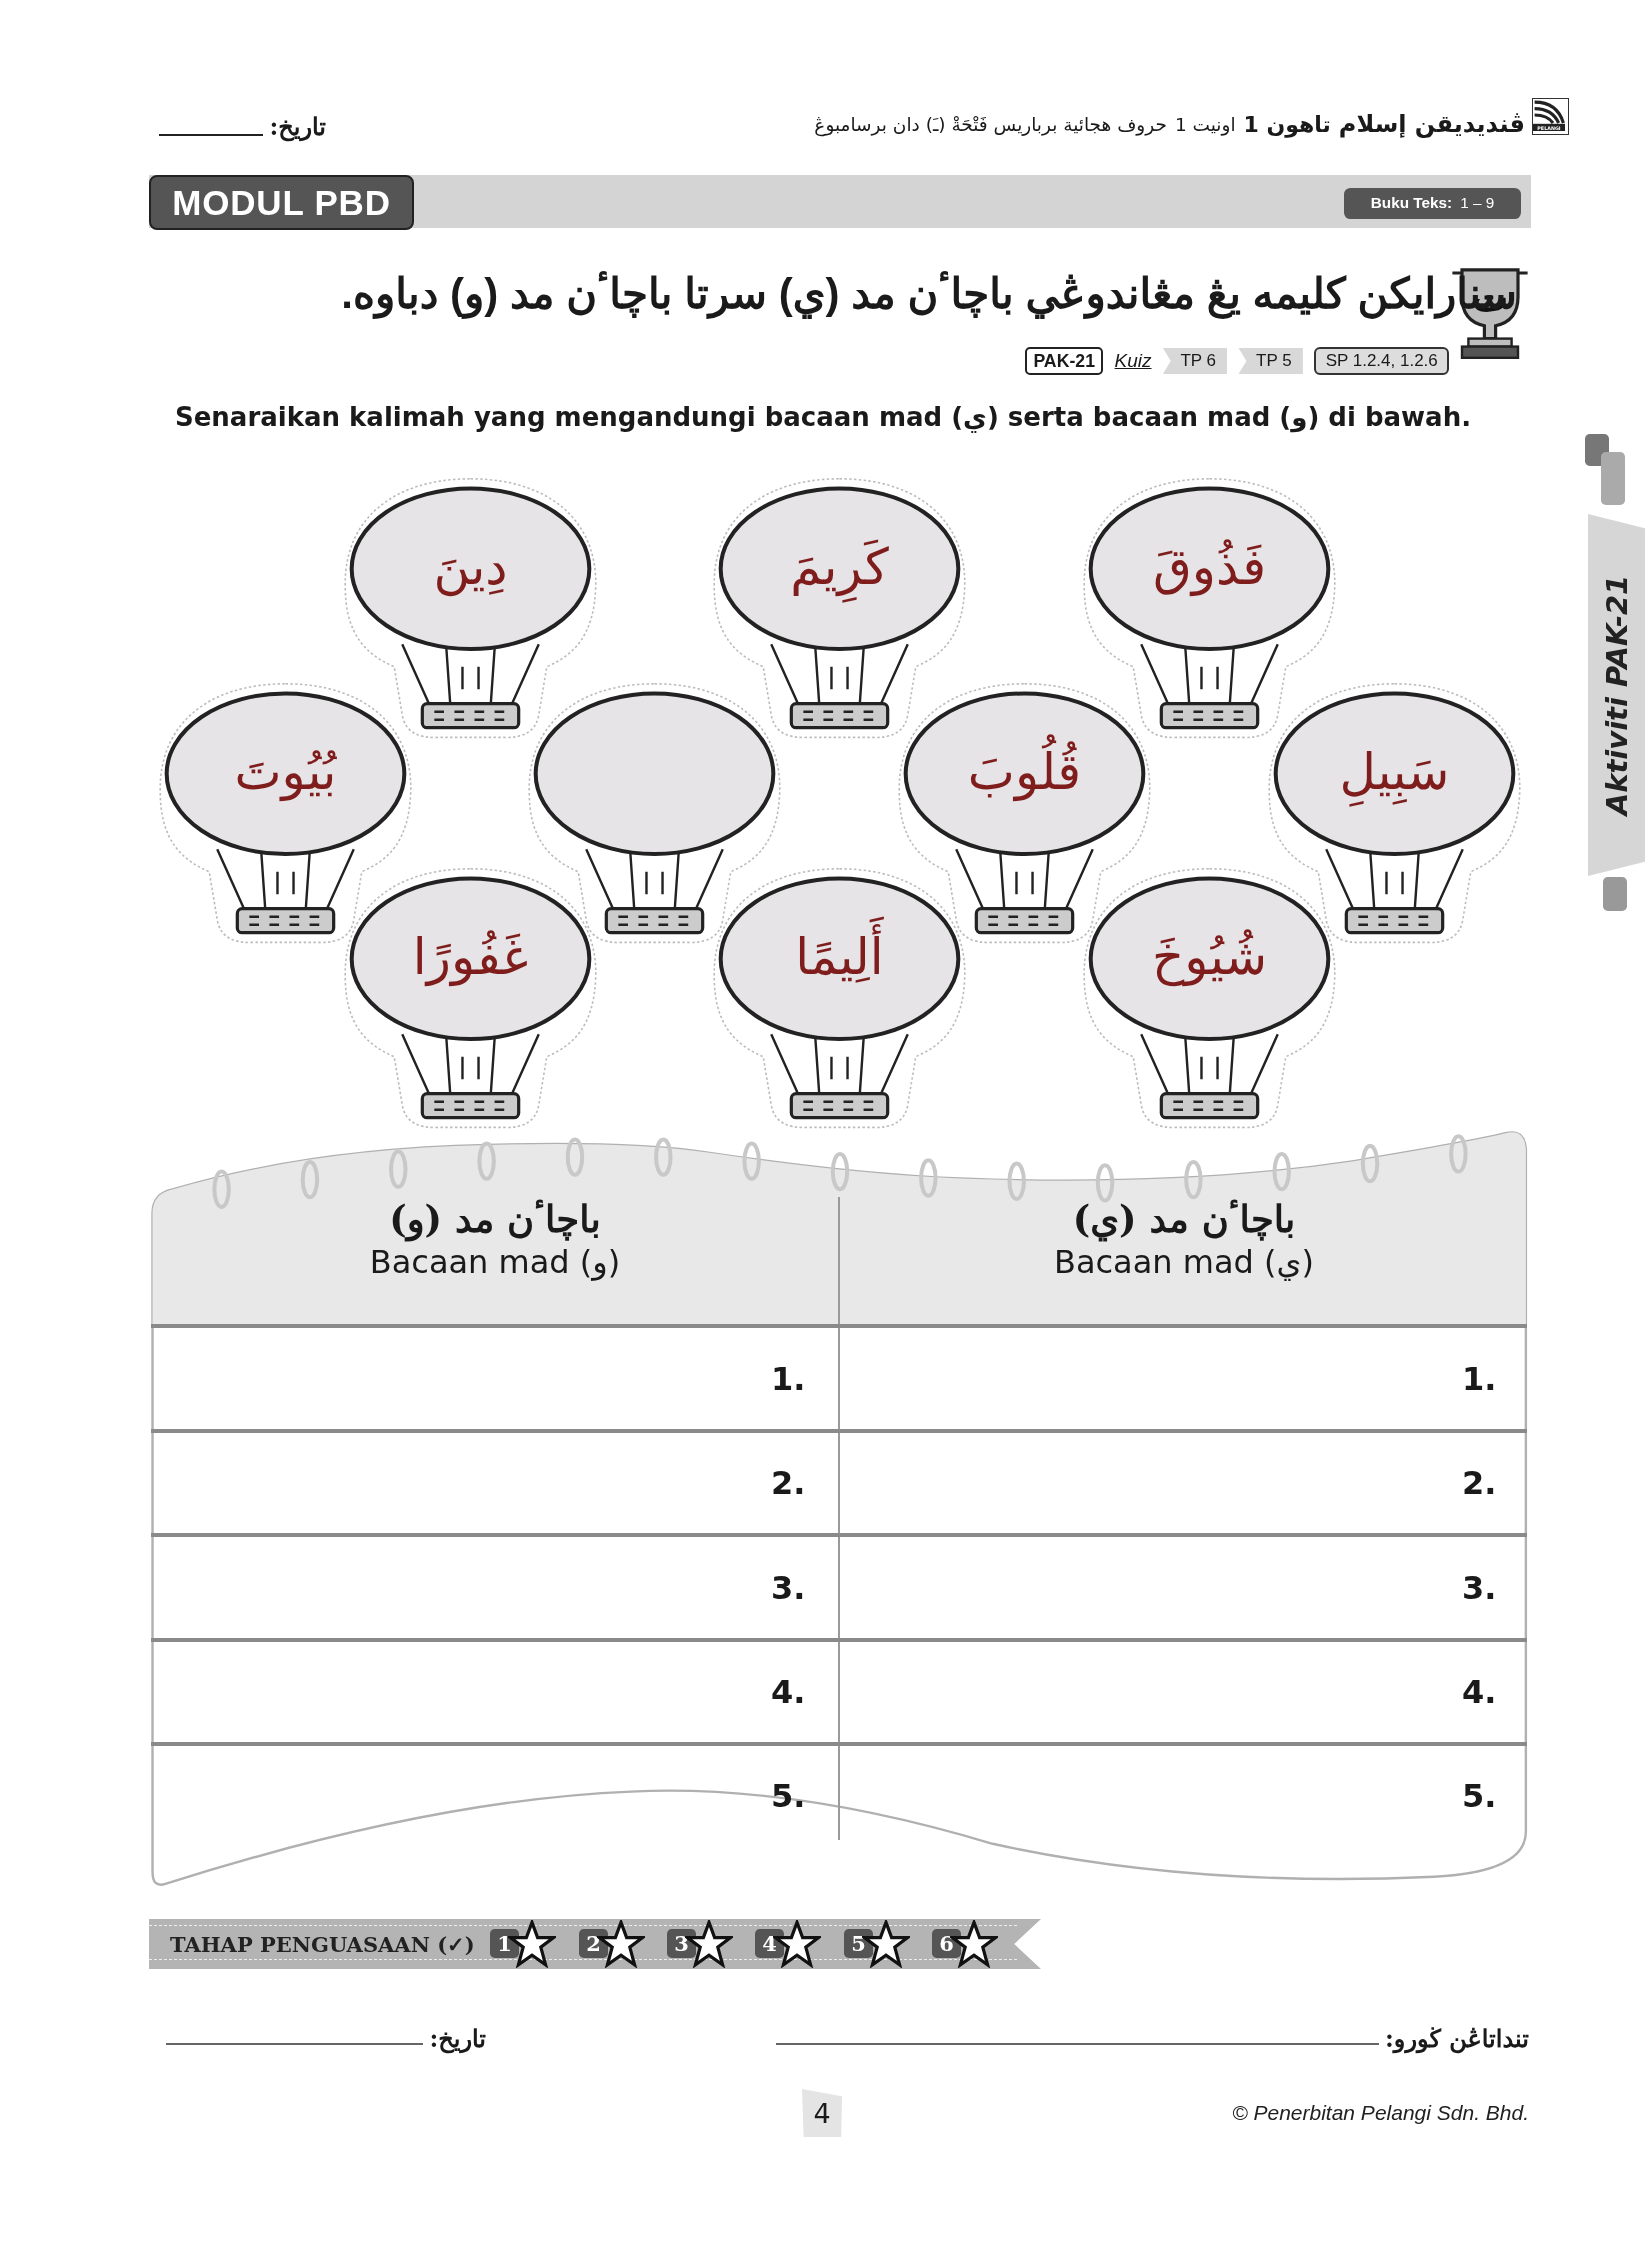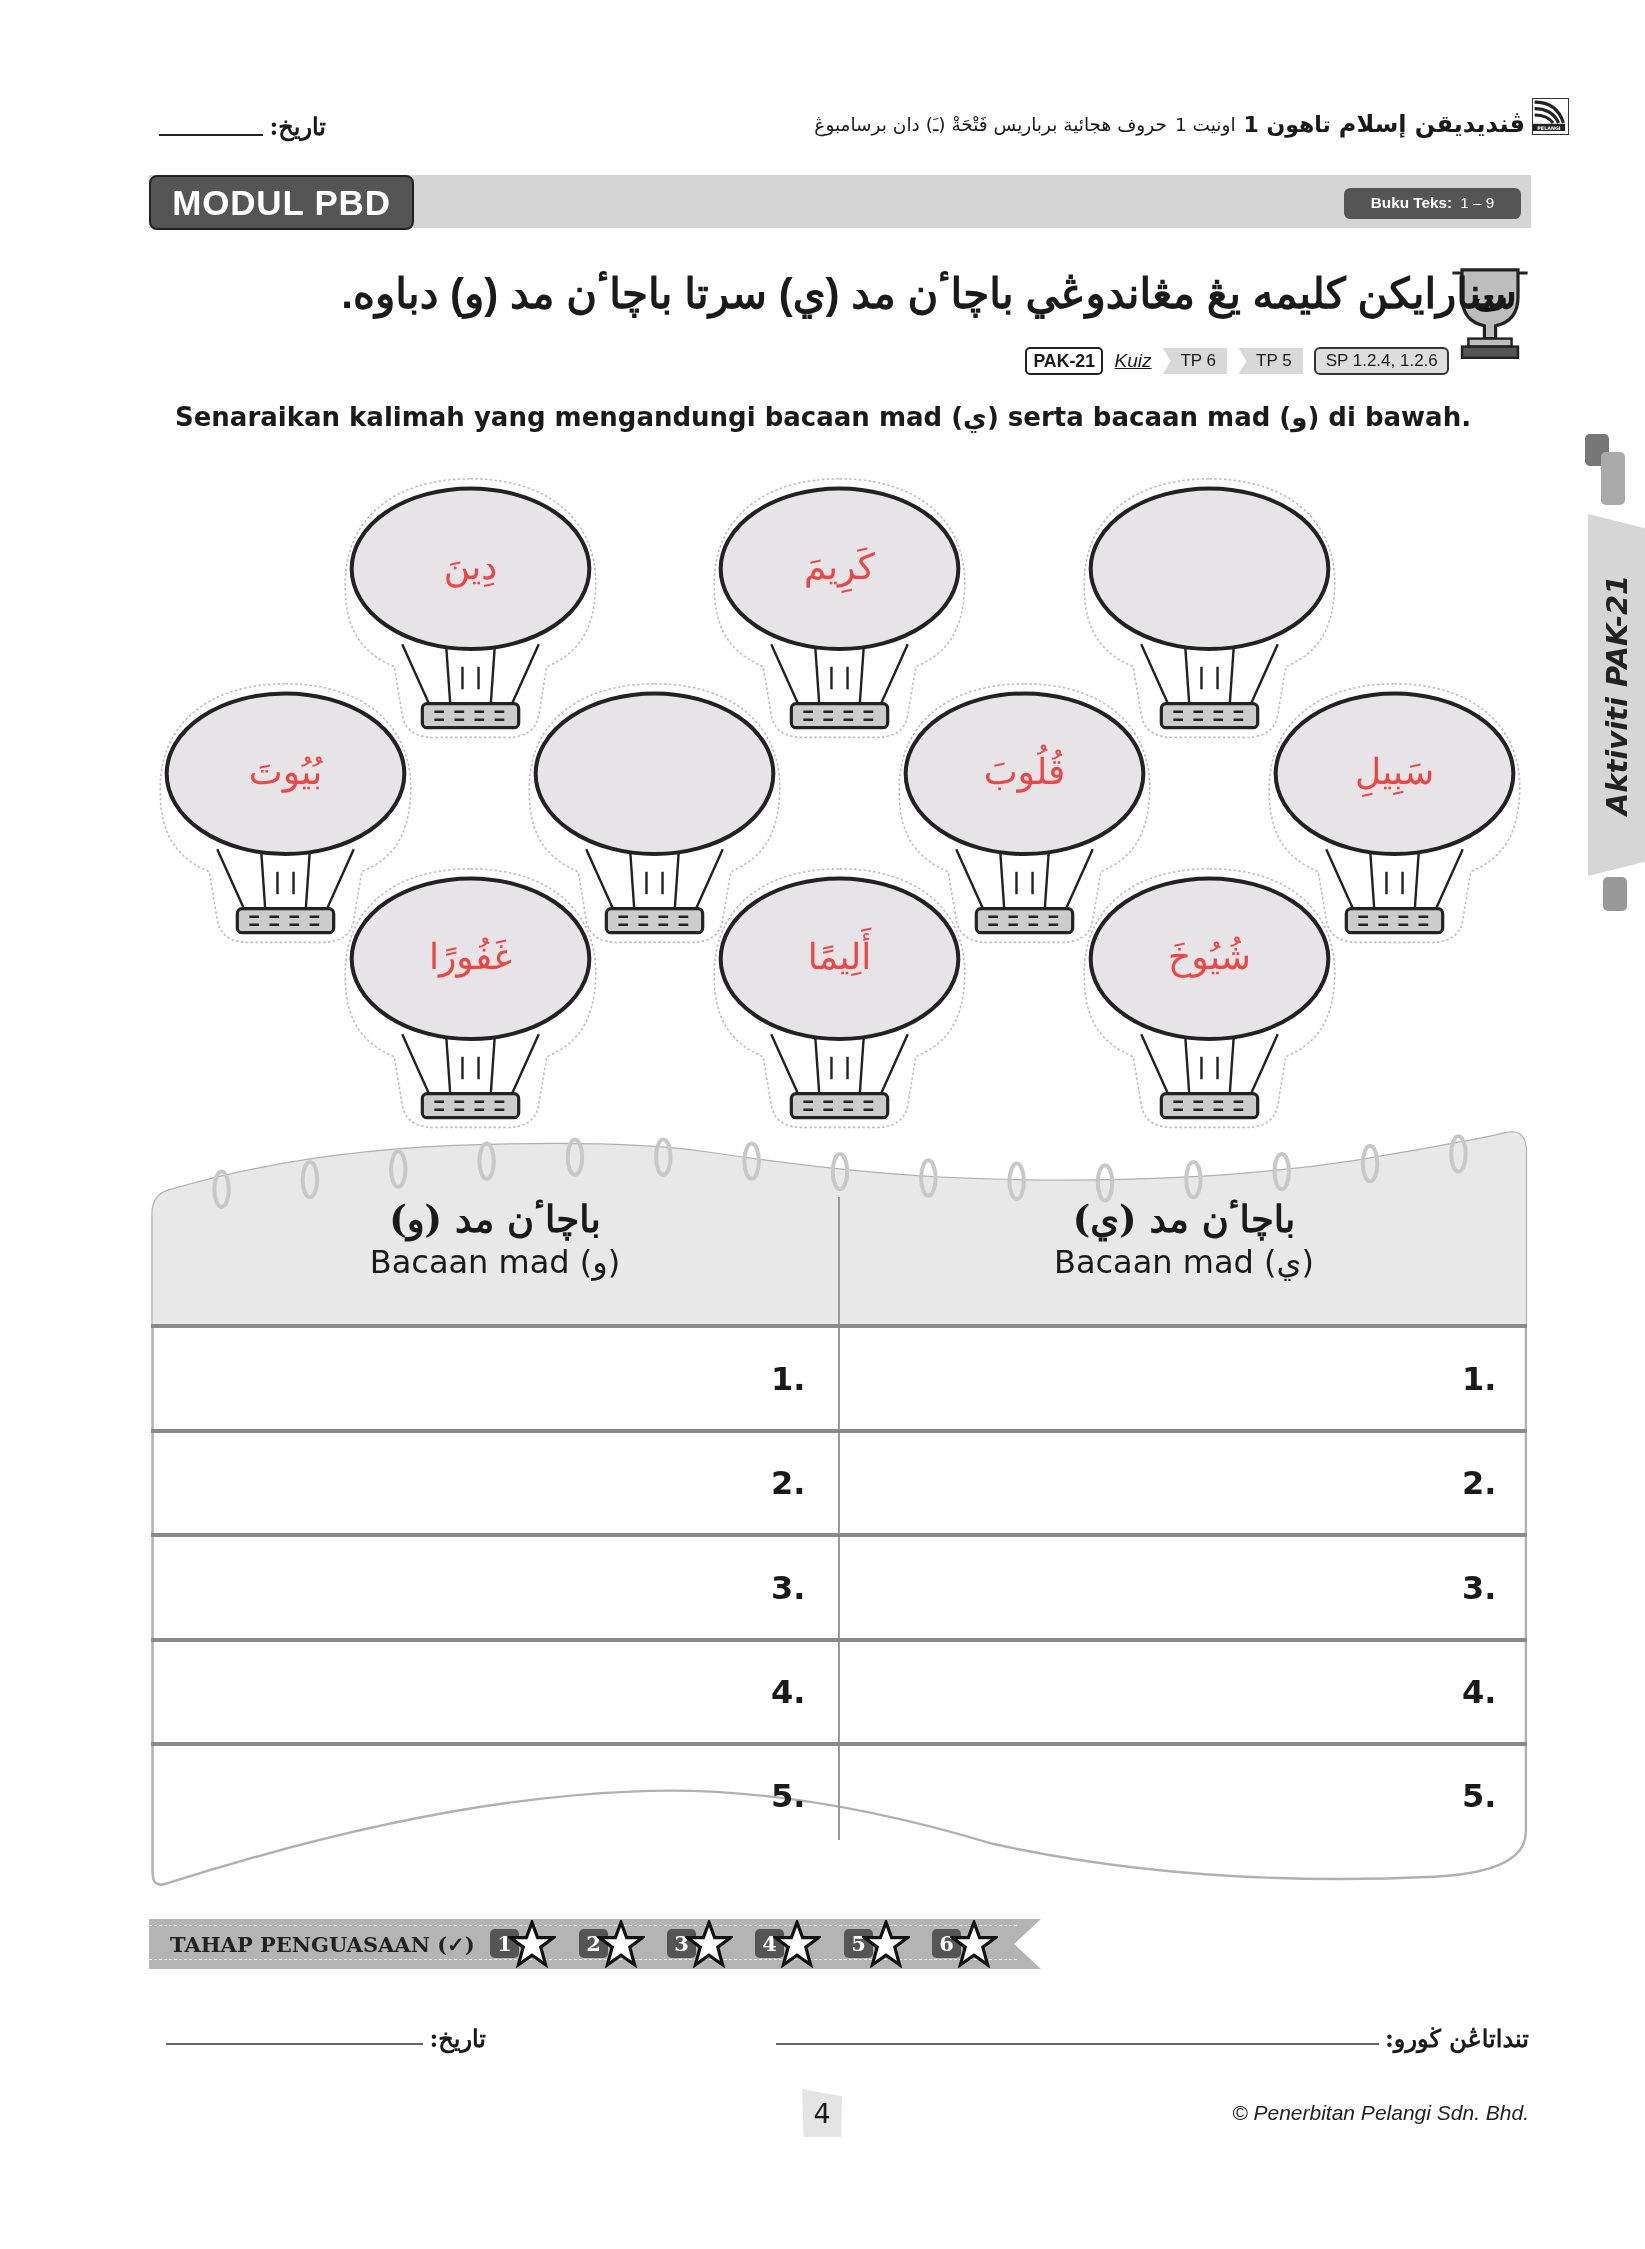--- a/index.html
+++ b/index.html
@@ -29,21 +29,21 @@
   .tags { left:1025px; top:344px; height:34px; display:flex; align-items:center; gap:11.2px; }
   .tag-pak { border:2.4px double #222; border-radius:5px; padding:1.6px 6.4px; font-family:"Liberation Sans", sans-serif; font-weight:bold; font-size:17.7px; background:#fff; }
   .tag-kuiz { font-family:"Liberation Sans", sans-serif; font-style:italic; font-size:19px; text-decoration:underline; }
   .tag-tp { background:#d8d8d8; font-family:"Liberation Sans", sans-serif; font-size:17px; padding:3.2px 11.2px 3.2px 17.7px; clip-path:polygon(0 0,100% 0,100% 100%,0 100%,8px 50%); }
   .tag-sp { border:2.4px double #333; border-radius:6px; background:#ddd; font-family:"Liberation Sans", sans-serif; font-size:17px; padding:1.6px 9.6px; }
   .instr-ms { left:0; width:1646px; top:402px; text-align:center; font-family:"DejaVu Sans", sans-serif; font-weight:bold; font-size:26px; }
 
   
   .balloon { position:absolute; width:257px; height:273px; }
   .balloon svg { position:absolute; left:0; top:0; }
-  .balloon .word { position:absolute; left:0; top:24px; width:257px; height:137px; display:flex; align-items:center; justify-content:center; font-family:"DejaVu Serif", serif; font-size:36px; direction:rtl; color:#ef4444; }
+  .balloon .word { position:absolute; left:0; top:24px; width:257px; height:137px; display:flex; align-items:center; justify-content:center; font-family:"DejaVu Serif", serif; font-size:50px; direction:rtl; color:#7f1d1d; }
 
   
   .sidetab { left:1588px; top:514px; width:58px; height:362px; background:#d6d6d6; clip-path:polygon(0 0,100% 4%,100% 96%,0 100%); }
   .sidetab-text { left:1588px; top:514px; width:58px; height:362px; display:flex; align-items:center; justify-content:center; }
   .sidetab-text span { transform:rotate(-90deg); white-space:nowrap; font-family:"DejaVu Sans", sans-serif; font-weight:bold; font-style:italic; font-size:29px; color:#222; }
   .sq { background:#999; border-radius:4.8px; }
   .col-head { position:absolute; top:1197px; width:688px; height:121px; text-align:center; }
   .col-head .ar { font-family:"DejaVu Serif", serif; font-weight:bold; font-size:37px; direction:rtl; }
   .col-head .ms { font-family:"DejaVu Sans", sans-serif; font-size:32px; margin-top:1.6px; }
   .hline { position:absolute; left:151px; width:1376px; height:4px; background:#8a8a8a; }
@@ -143,20 +143,21 @@
 </div>
 <div class="balloon" style="left:1081px;top:474px">
   <svg width="257" height="273" viewBox="0 0 320 340">
     <path d="M160 6 C260 6 318 60 316 140 C314 200 290 225 255 240 L245 300 Q240 330 200 328 L120 328 Q80 330 75 300 L65 240 C30 225 4 200 4 140 C2 60 60 6 160 6 Z" fill="#fff" stroke="#bbb" stroke-width="2" stroke-dasharray="3 3"></path>
     <ellipse cx="160" cy="118" rx="148" ry="100" fill="#e6e4e6" stroke="#222" stroke-width="5"></ellipse>
     <path d="M75 212 L110 290 M245 212 L210 290 M130 218 L135 290 M190 218 L185 290" stroke="#222" stroke-width="3" fill="none"></path>
     <path d="M150 268 V240 M170 268 V240" stroke="#222" stroke-width="3"></path>
     <rect x="100" y="286" width="120" height="30" rx="6" fill="#ccc" stroke="#222" stroke-width="4"></rect>
     <path d="M115 296 h12 M140 296 h12 M165 296 h12 M190 296 h12 M115 306 h12 M140 306 h12 M165 306 h12 M190 306 h12" stroke="#222" stroke-width="3"></path>
   </svg>
+  <div class="word">فَذُوقَ</div>
 </div>
 
 <div class="balloon" style="left:157px;top:679px">
   <svg width="257" height="273" viewBox="0 0 320 340">
     <path d="M160 6 C260 6 318 60 316 140 C314 200 290 225 255 240 L245 300 Q240 330 200 328 L120 328 Q80 330 75 300 L65 240 C30 225 4 200 4 140 C2 60 60 6 160 6 Z" fill="#fff" stroke="#bbb" stroke-width="2" stroke-dasharray="3 3"></path>
     <ellipse cx="160" cy="118" rx="148" ry="100" fill="#e6e4e6" stroke="#222" stroke-width="5"></ellipse>
     <path d="M75 212 L110 290 M245 212 L210 290 M130 218 L135 290 M190 218 L185 290" stroke="#222" stroke-width="3" fill="none"></path>
     <path d="M150 268 V240 M170 268 V240" stroke="#222" stroke-width="3"></path>
     <rect x="100" y="286" width="120" height="30" rx="6" fill="#ccc" stroke="#222" stroke-width="4"></rect>
     <path d="M115 296 h12 M140 296 h12 M165 296 h12 M190 296 h12 M115 306 h12 M140 306 h12 M165 306 h12 M190 306 h12" stroke="#222" stroke-width="3"></path>

